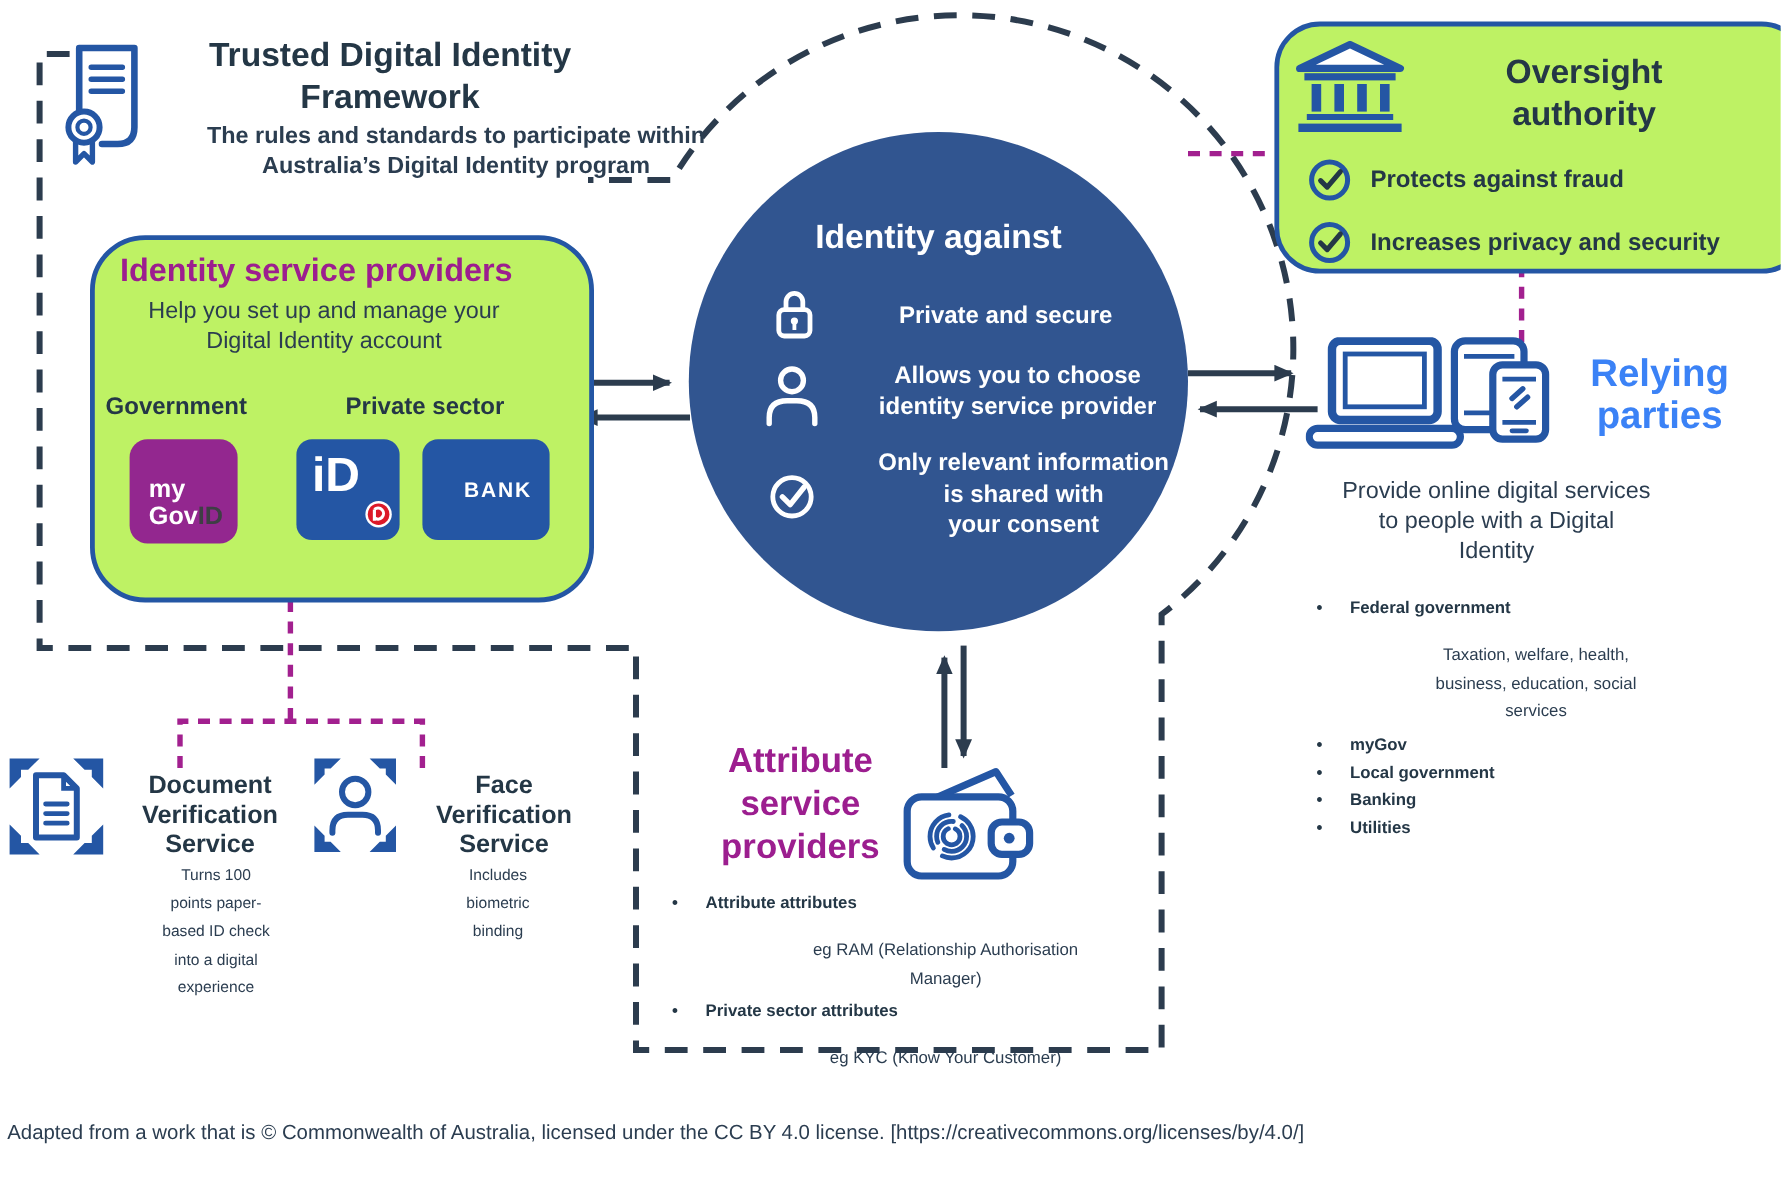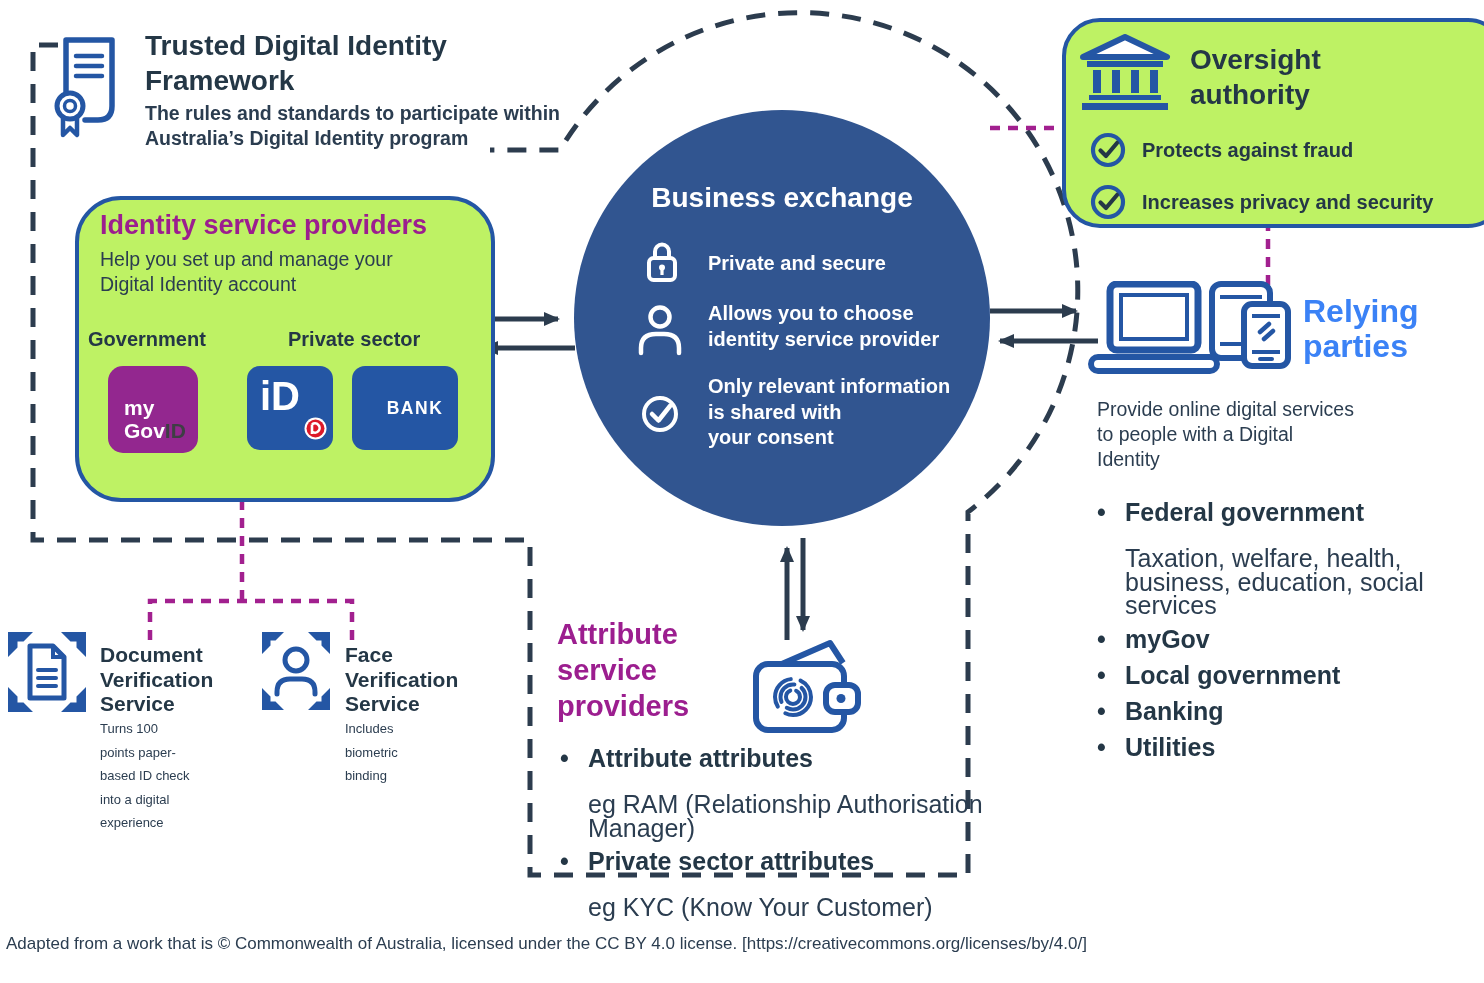--- a/index.html
+++ b/index.html
@@ -1,19 +1,19 @@
 <!DOCTYPE html>
 <html><head>
 <meta charset="utf-8">
 <style>
   html,body{margin:0;padding:0;background:#fff;}
   #canvas{position:relative;width:1484px;height:983px;background:#ffffff;overflow:hidden;
           font-family:"Liberation Sans",sans-serif;color:#263A4D;}
   .abs{position:absolute;}
-  .pre{white-space:pre-line;}
+  .pre{white-space:pre-line;text-align:center;}
   #connectors{position:absolute;left:0;top:0;z-index:0;}
   .layer{z-index:1;}
   
   .h-dark{font-size:28px;line-height:35px;font-weight:800;color:#243746;}
   .h-magenta{font-size:32px;line-height:35px;font-weight:800;color:#3b82f6;}
   .body-txt{font-size:19.5px;line-height:25px;font-weight:500;color:#2B3D50;}
   .body-semi{font-size:19.5px;line-height:25px;font-weight:600;color:#2B3D50;}
   .label-bold{font-size:20px;font-weight:700;color:#243746;}
   
   .round-box{position:absolute;background:#bef264;border:4.5px solid #2456A4;padding-left:28px;}
@@ -30,21 +30,21 @@
   #tile-bank{left:352px;top:366px;width:86px;height:84px;background:#2456A4;display:flex;
              align-items:center;justify-content:center;font-size:17.5px;font-weight:800;letter-spacing:1.5px;padding-left:20px;}
   
   #exchange-circle{position:absolute;left:574px;top:110px;width:416px;height:416px;border-radius:50%;
                    background:#315590;}
   #exchange-circle .c-title{position:absolute;left:0;right:0;top:72px;text-align:center;color:#fff;
                    font-size:28px;font-weight:800;}
   .c-row-txt{position:absolute;color:#fff;font-size:20px;line-height:25.5px;font-weight:700;}
   
   .blist{position:absolute;}
-  .blist .li{position:relative;padding-left:30px;margin-bottom:7px;font-size:25px;font-weight:700;color:#243746;}
+  .blist .li{position:relative;padding-left:30px;margin-bottom:7px;font-size:14px;font-weight:700;color:#243746;}
   .blist .li:before{content:"•";position:absolute;left:2px;top:0;font-weight:700;color:#243746;}
   .blist .li .li-desc{font-weight:400;line-height:23.5px;color:#2B3D50;margin-top:20px;}
   
   .v-title{font-size:21px;line-height:24.5px;font-weight:800;color:#243746;}
   .v-desc{font-size:13px;line-height:23.5px;font-weight:500;color:#2B3D50;}
   #footer{position:absolute;left:6px;top:934px;font-size:17px;font-weight:500;color:#2B3D50;}
 </style>
 </head>
 <body>
 
@@ -107,21 +107,21 @@
       <circle cx="11.5" cy="11.5" r="9" fill="#DC1928"></circle>
       <path d="M8 17 V7.5 M8 7.5 A4.6 4.6 0 1 1 8 14.5" fill="none" stroke="#fff" stroke-width="2.6"></path>
     </svg>
   </div>
 
   <div class="tile layer" id="tile-bank">
     <span>BANK</span>
   </div>
 
   <div id="exchange-circle" class="layer">
-    <div class="c-title">Business exchange</div>
+    <div class="c-title">Identity against</div>
 
     <svg class="abs" style="left:70px;top:128px" width="36" height="46" viewBox="0 0 36 46">
       <path d="M11 20 V13.5 a7 7 0 0 1 14 0 V20" fill="none" stroke="#fff" stroke-width="4"></path>
       <rect x="5" y="20" width="26" height="22" rx="4.5" fill="none" stroke="#fff" stroke-width="4"></rect>
       <circle cx="18" cy="29.5" r="3" fill="#fff"></circle>
       <rect x="16.4" y="31" width="3.2" height="6" fill="#fff"></rect>
     </svg>
     <div class="c-row-txt pre" style="left:134px;top:141px;width:260px;">Private and secure</div>
 
     <svg class="abs" style="left:62px;top:194px" width="48" height="52" viewBox="0 0 48 52">

